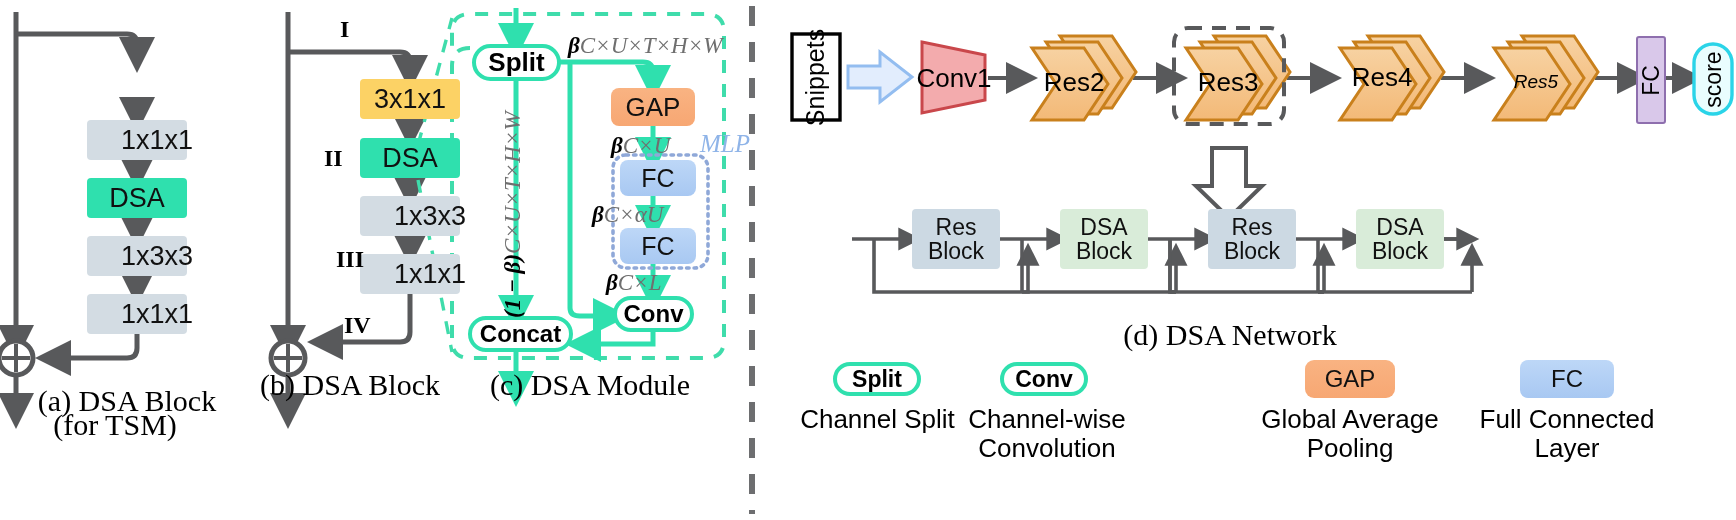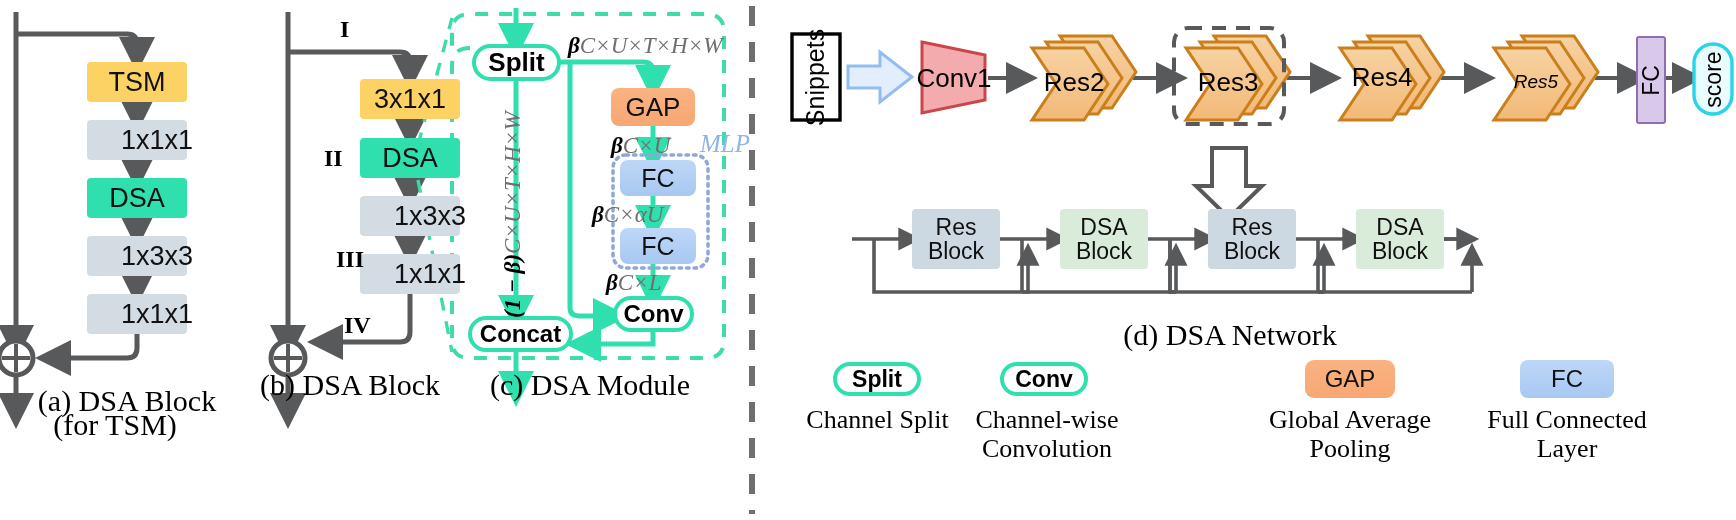--- a/index.html
+++ b/index.html
@@ -42,21 +42,21 @@
   }
 
   
   .cap{
     position:absolute;
     font-family:"Liberation Serif",serif;
     font-size:30px;color:#000;text-align:center;white-space:nowrap;
   }
   .legtxt{
     position:absolute;
-    font-family:Liberation Serif, serif;
+    font-family:Liberation Sans, sans-serif;
     font-size:26px;color:#000;text-align:center;line-height:1.12;
   }
 
   
   .rn{
     position:absolute;
     font-family:"Liberation Serif",serif;
     font-weight:bold;font-size:24px;color:#000;
   }
 
@@ -266,23 +266,20 @@
       <path d="M1318,292 L1324,292"></path>
       <path d="M1170,292 L1324,292"></path>
       <path d="M1324,292 L1324,252" marker-end="url(#ag2)"></path>
 
       <path d="M1318,239 L1318,292"></path>
       <path d="M1318,292 L1472,292"></path>
       <path d="M1472,292 L1472,252" marker-end="url(#ag2)"></path>
     </g>
   </svg>
 
-  <div class="nbox yellow" style="left:87px;top:62px;width:100px;height:40px;">
-    <span>TSM</span>
-  </div>
   <div class="nbox grey" style="left:87px;top:120px;width:100px;height:40px;">
     <span>1x1x1</span>
   </div>
   <div class="nbox teal" style="left:87px;top:178px;width:100px;height:40px;">
     <span>DSA</span>
   </div>
   <div class="nbox grey" style="left:87px;top:236px;width:100px;height:40px;">
     <span>1x3x3</span>
   </div>
   <div class="nbox grey" style="left:87px;top:294px;width:100px;height:40px;">

